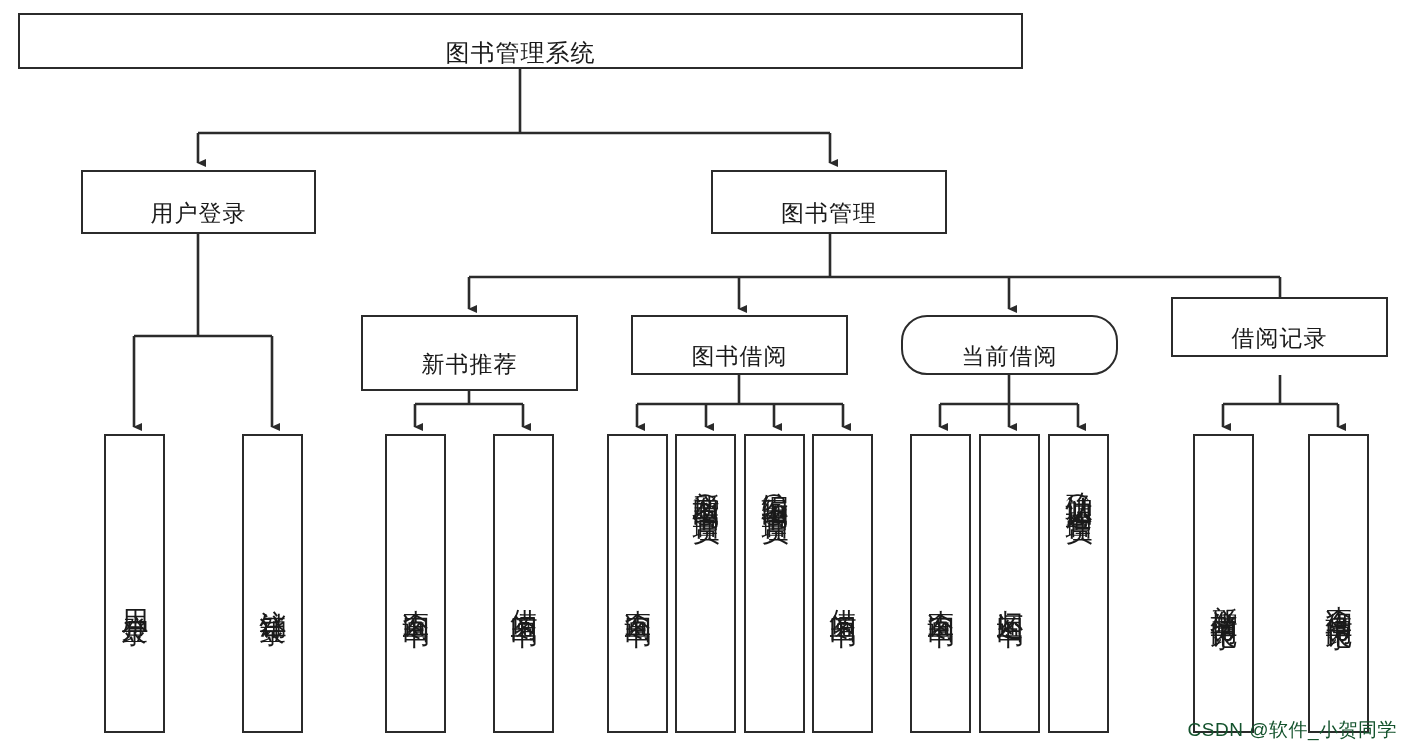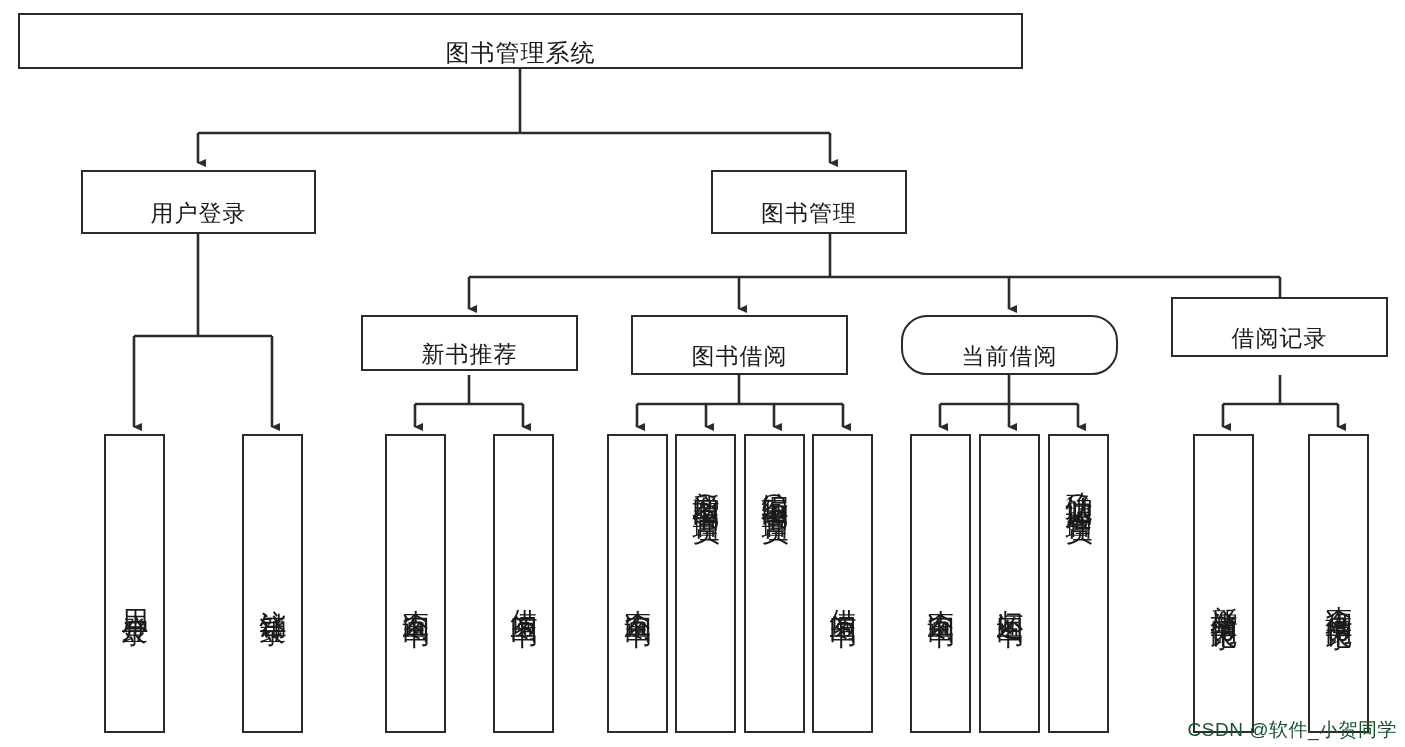--- a/index.html
+++ b/index.html
@@ -113,25 +113,25 @@
     </g>
   </svg>
 
   <div class="node root" style="left:18px;top:13px;width:1005px;height:56px;">
     <span class="lbl">图书管理系统</span>
   </div>
 
   <div class="node h" style="left:81px;top:170px;width:235px;height:64px;">
     <span class="lbl">用户登录</span>
   </div>
-  <div class="node h" style="left:711px;top:170px;width:196px;height:64px;">
+  <div class="node h" style="left:711px;top:170px;width:236px;height:64px;">
     <span class="lbl">图书管理</span>
   </div>
 
-  <div class="node h" style="left:361px;top:315px;width:217px;height:56px;">
+  <div class="node h" style="left:361px;top:315px;width:217px;height:76px;">
     <span class="lbl">新书推荐</span>
   </div>
   <div class="node h" style="left:631px;top:315px;width:217px;height:60px;">
     <span class="lbl">图书借阅</span>
   </div>
   <div class="node h" style="left:901px;top:315px;width:217px;height:60px;border-radius:26px;">
     <span class="lbl">当前借阅</span>
   </div>
   <div class="node h" style="left:1171px;top:297px;width:217px;height:60px;">
     <span class="lbl">借阅记录</span>

